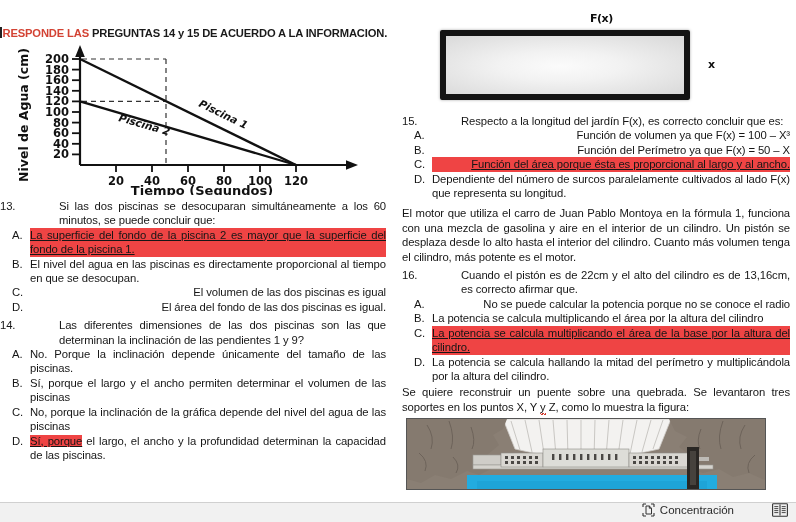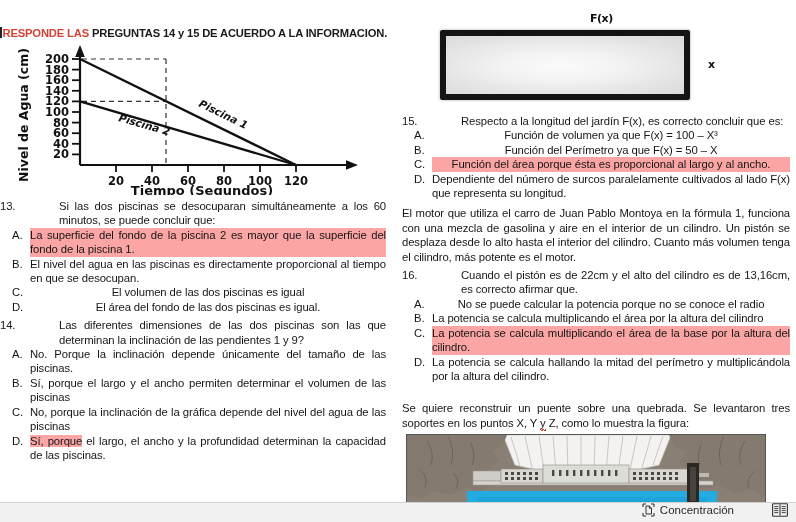--- a/index.html
+++ b/index.html
@@ -50,25 +50,25 @@
   }
   .q-num { width: 19px; flex: 0 0 19px; text-align: right; padding-right: 4px; }
   .q-stem-text { flex: 1; text-align: justify; }
   .opts { margin-top: 0px; }
   .opt {
     display: flex; font-size: 11.3px; color: #161616;
     line-height: 14.4px; letter-spacing: -0.1px;
   }
   .opt-letter { width: 30px; flex: 0 0 30px; text-align: left; padding-left: 12px; }
   .opt-text { flex: 1; text-align: justify; }
-  .opt-text.nojust { text-align: center; }
-  .hl { background: #fca5a5; }
+  .opt-text.nojust { text-align: right; }
+  .hl { background: #ef4444; text-decoration: underline; }
   .para {
     font-size: 11.3px; color: #161616; line-height: 14.4px;
-    text-align: justify; letter-spacing: -0.1px; margin-top: 18px;
+    text-align: justify; letter-spacing: -0.1px; margin-top: 2px;
   }
   .para.lead { margin-top: 6px; }
   .sp { position: relative; }
   .sp::after {
     content: ""; position: absolute; left: 0; right: 0; bottom: -2px;
     height: 2px;
     background: repeating-linear-gradient(135deg,#d23b2e 0 1px,transparent 1px 2px);
   }
 
   

